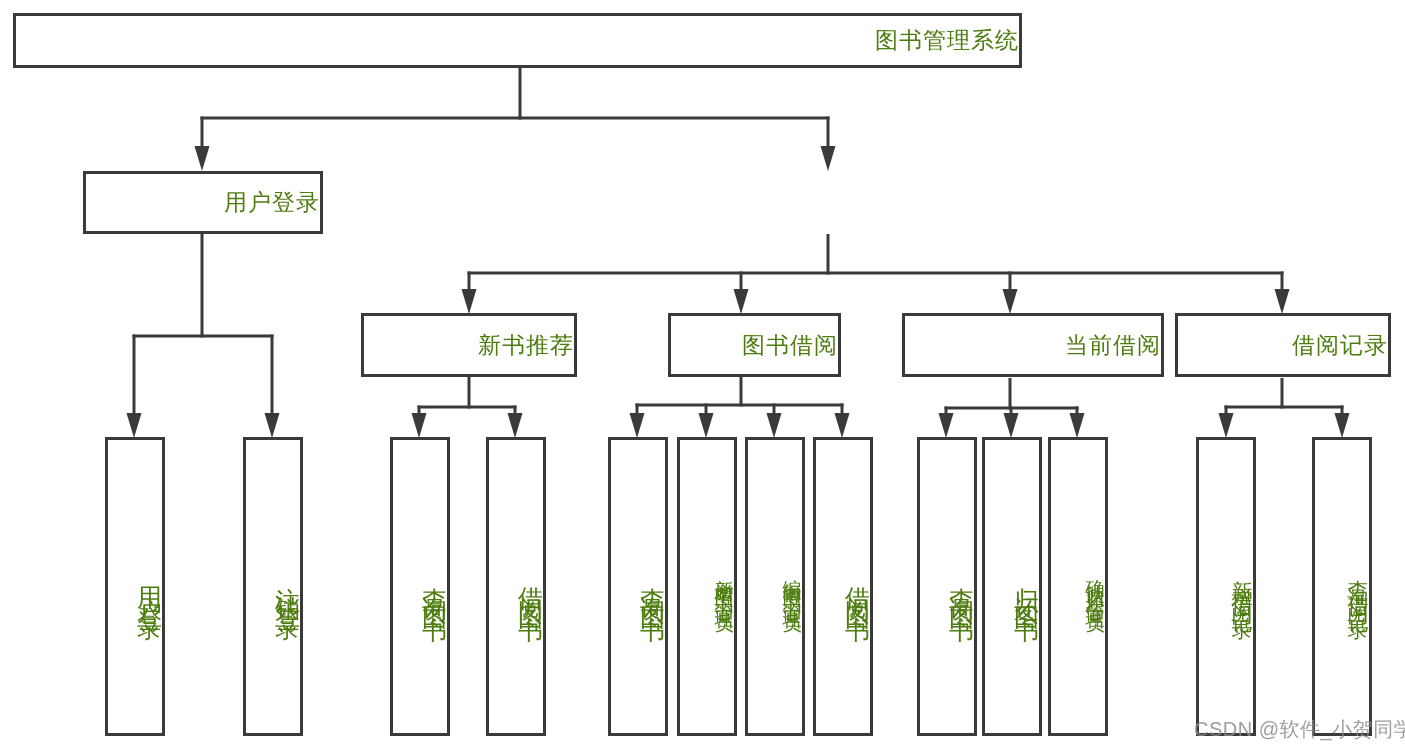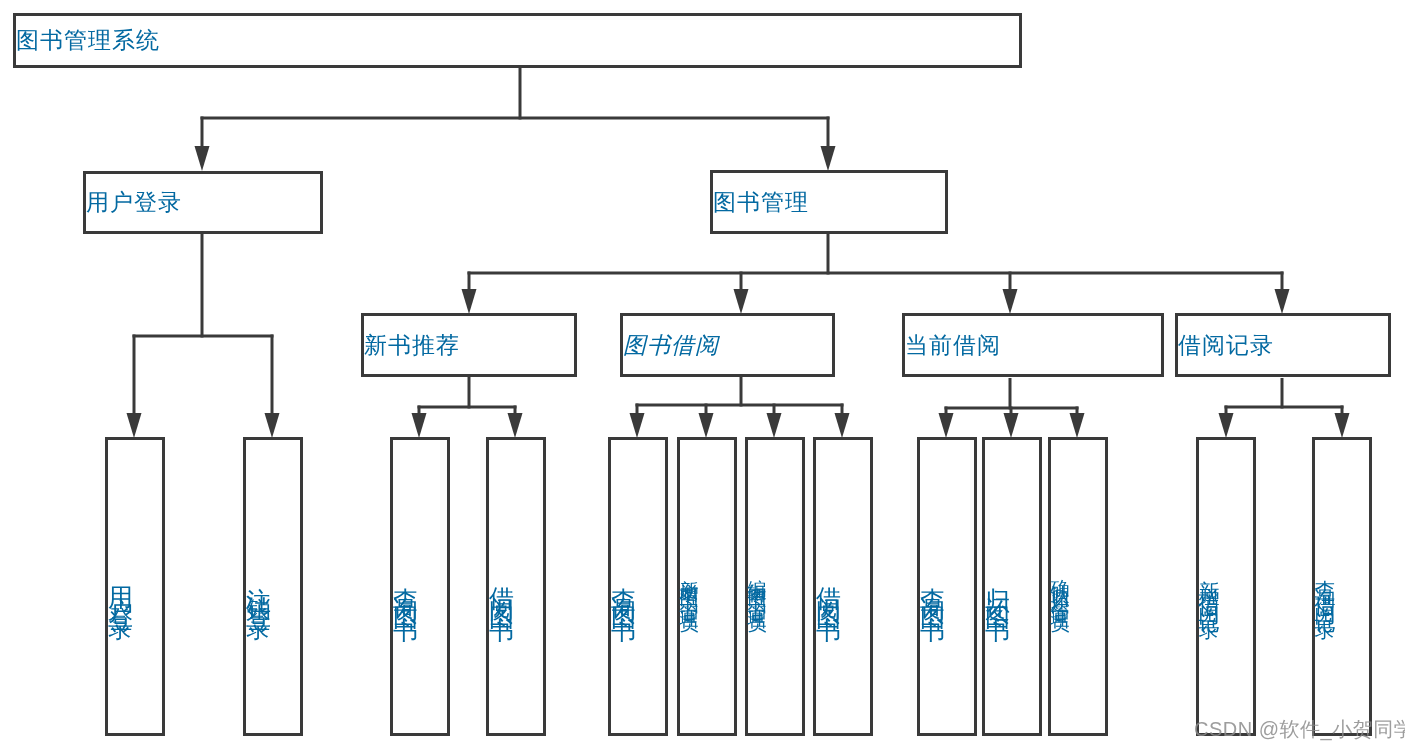--- a/index.html
+++ b/index.html
@@ -6,30 +6,30 @@
   body{
     width:1405px;height:747px;position:relative;overflow:hidden;
     background:#ffffff;color:#333;
     font-family:"Liberation Sans","DejaVu Sans",sans-serif;
   }
   #diagram{position:absolute;inset:0;}
   svg.wires{position:absolute;left:0;top:0;width:1405px;height:747px;}
   .node{
     position:absolute;box-sizing:border-box;background:#fff;
     border:3px solid #3a3a3a;
-    display:flex;align-items:center;justify-content:flex-start;
-    color:#0369a1;
+    display:flex;align-items:center;justify-content:flex-end;
+    color:#4d7c0f;
   }
   .h{font-size:23px;letter-spacing:1px;}
   .root{left:13px;top:13px;width:1009px;height:55px;}
   .n-user-login{left:83px;top:171px;width:240px;height:63px;}
   .n-book-mgmt{left:710px;top:170px;width:238px;height:64px;}
   .n-l3{top:313px;height:64px;}
   .n-newbook{left:361px;width:216px;}
-  .n-borrowmod{left:620px;width:215px;font-style:italic;}
+  .n-borrowmod{left:668px;width:173px;}
   .n-current{left:902px;width:262px;}
   .n-records{left:1175px;width:216px;}
   .leaf{top:437px;width:60px;height:299px;}
   .vtext{
     writing-mode:vertical-rl;text-orientation:mixed;
     white-space:nowrap;line-height:1;
   }
   .t4{font-size:25px;letter-spacing:10px;}
   .t6{font-size:21px;letter-spacing:8px;}
   .t10{font-size:19px;letter-spacing:5px;}
@@ -114,23 +114,20 @@
     </g>
   </svg>
 
   <div class="node root h">
     <span>图书管理系统</span>
   </div>
 
   <div class="node n-user-login h">
     <span>用户登录</span>
   </div>
-  <div class="node n-book-mgmt h">
-    <span>图书管理</span>
-  </div>
 
   <div class="node n-l3 n-newbook h">
     <span>新书推荐</span>
   </div>
   <div class="node n-l3 n-borrowmod h">
     <span>图书借阅</span>
   </div>
   <div class="node n-l3 n-current h">
     <span>当前借阅</span>
   </div>

